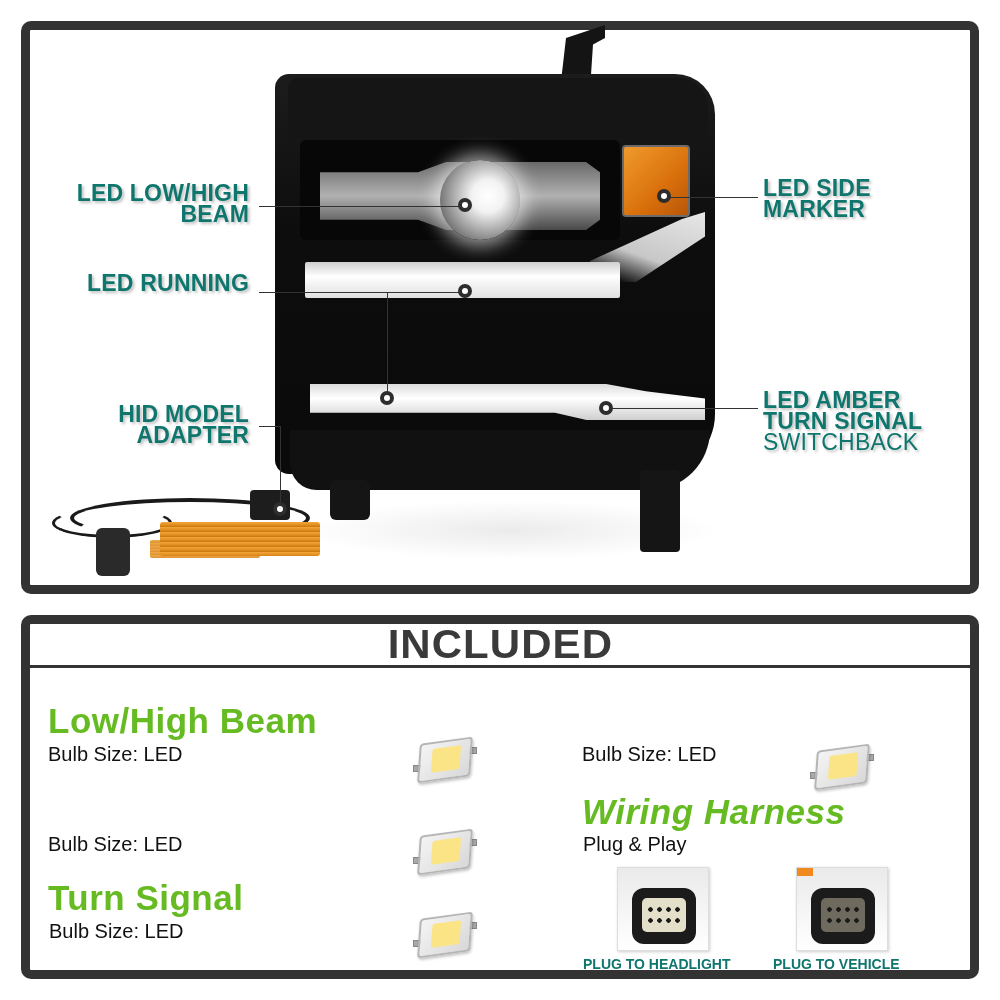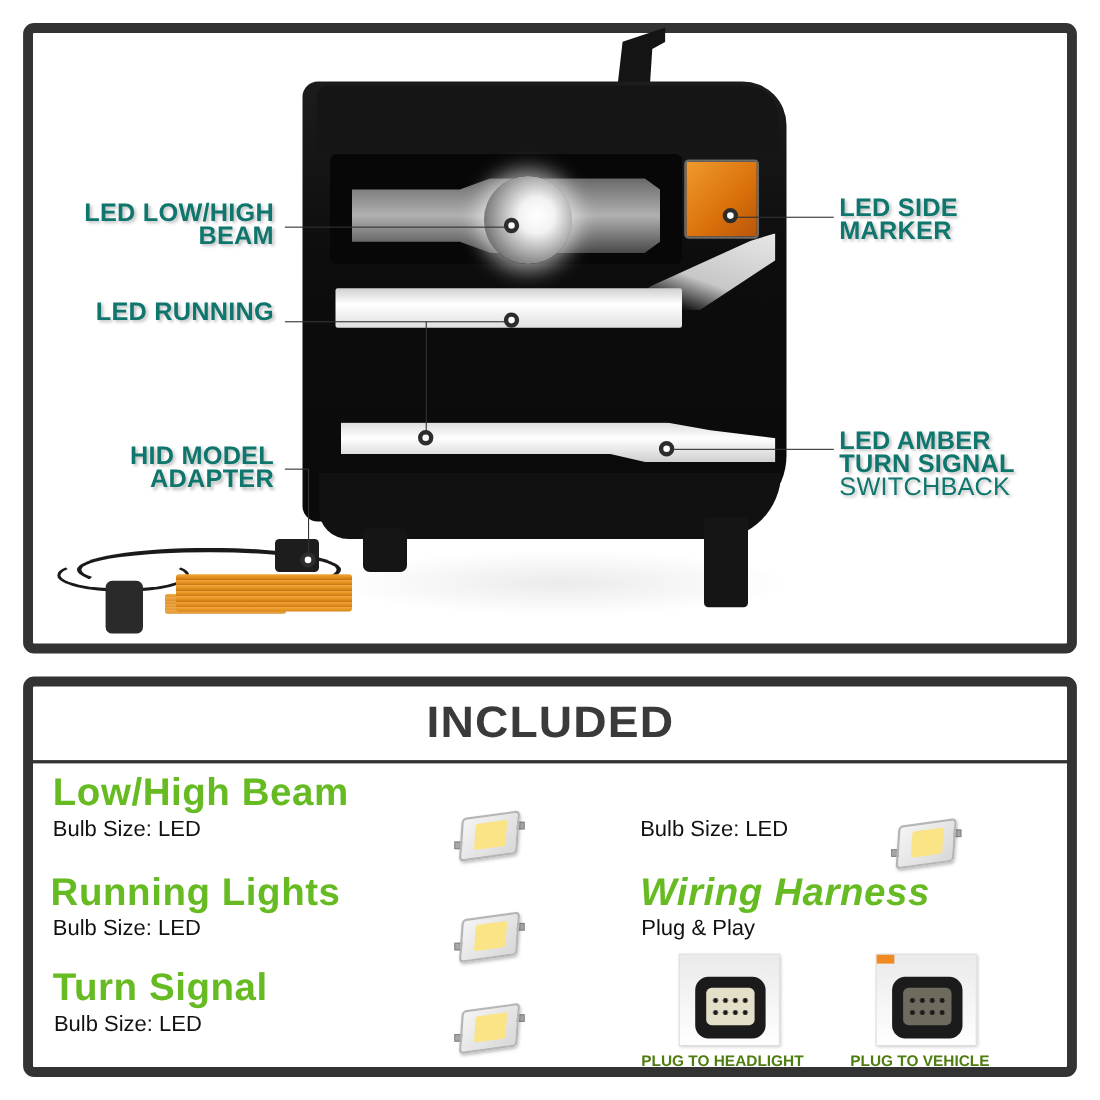--- a/index.html
+++ b/index.html
@@ -109,21 +109,21 @@
     border-radius: 3px;
   }
   #adapter-resistor2 {
     left: 150px; top: 540px; width: 110px; height: 18px;
     background: repeating-linear-gradient(180deg, #f0a035 0px, #d8861a 3px);
     border-radius: 2px; opacity: 0.9;
   }
 
   
   #included-header {
-    position: absolute; left: 0; top: 0; width: 100%; height: 70px;
+    position: absolute; left: 0; top: 0; width: 100%; height: 44px;
     border-bottom: 3px solid #333333;
     display: flex; align-items: center; justify-content: center;
   }
   #included-title {
     font-family: "Liberation Sans", sans-serif; font-weight: bold;
     font-size: 40px; color: #3a3a3a; letter-spacing: 1px;
     transform: scaleX(1.05);
   }
   .item-title {
     position: absolute;
@@ -174,21 +174,21 @@
   #plug-headlight .face { background: #e4dfc8; }
   #plug-vehicle .face { background: #6f6a5e; }
   #plug-vehicle .accent { position: absolute; left: 0; top: 0; width: 16px; height: 8px; background: #f08a20; }
   .plug-photo .pins {
     position: absolute; left: 28px; top: 36px; width: 36px; height: 22px;
     background:
       radial-gradient(circle, #1a1a1a 2px, transparent 2.5px) 0 0 / 9px 11px;
   }
   .plug-caption {
     position: absolute; font-family: "Liberation Sans", sans-serif;
-    font-weight: bold; font-size: 14px; color: #4d7c0f; white-space: nowrap;
+    font-weight: bold; font-size: 14px; color: #0f766e; white-space: nowrap;
   }
 </style>
 </head>
 <body>
 
 <div id="top-panel" class="panel"></div>
 
 <div>
   <div id="hl-floor-shadow" class="hl"></div>
   <div id="hl-tab" class="hl"></div>
@@ -260,21 +260,20 @@
 
   <div class="item-title" style="left:18px; top:79px;">Low/High Beam</div>
   <div class="item-sub" style="left:18px; top:119px;">Bulb Size: LED</div>
   <div class="led-chip" style="left:383px; top:113px;">
     <div class="tab-l"></div>
       <div class="tab-r"></div>
       <div class="frame"></div>
       <div class="phosphor"></div>
   </div>
 
-  <div class="item-title" style="left:16px; top:170px;">Running Lights</div>
   <div class="item-sub" style="left:18px; top:209px;">Bulb Size: LED</div>
   <div class="led-chip" style="left:383px; top:205px;">
     <div class="tab-l"></div>
       <div class="tab-r"></div>
       <div class="frame"></div>
       <div class="phosphor"></div>
   </div>
 
   <div class="item-title" style="left:18px; top:256px;">Turn Signal</div>
   <div class="item-sub" style="left:19px; top:296px;">Bulb Size: LED</div>

